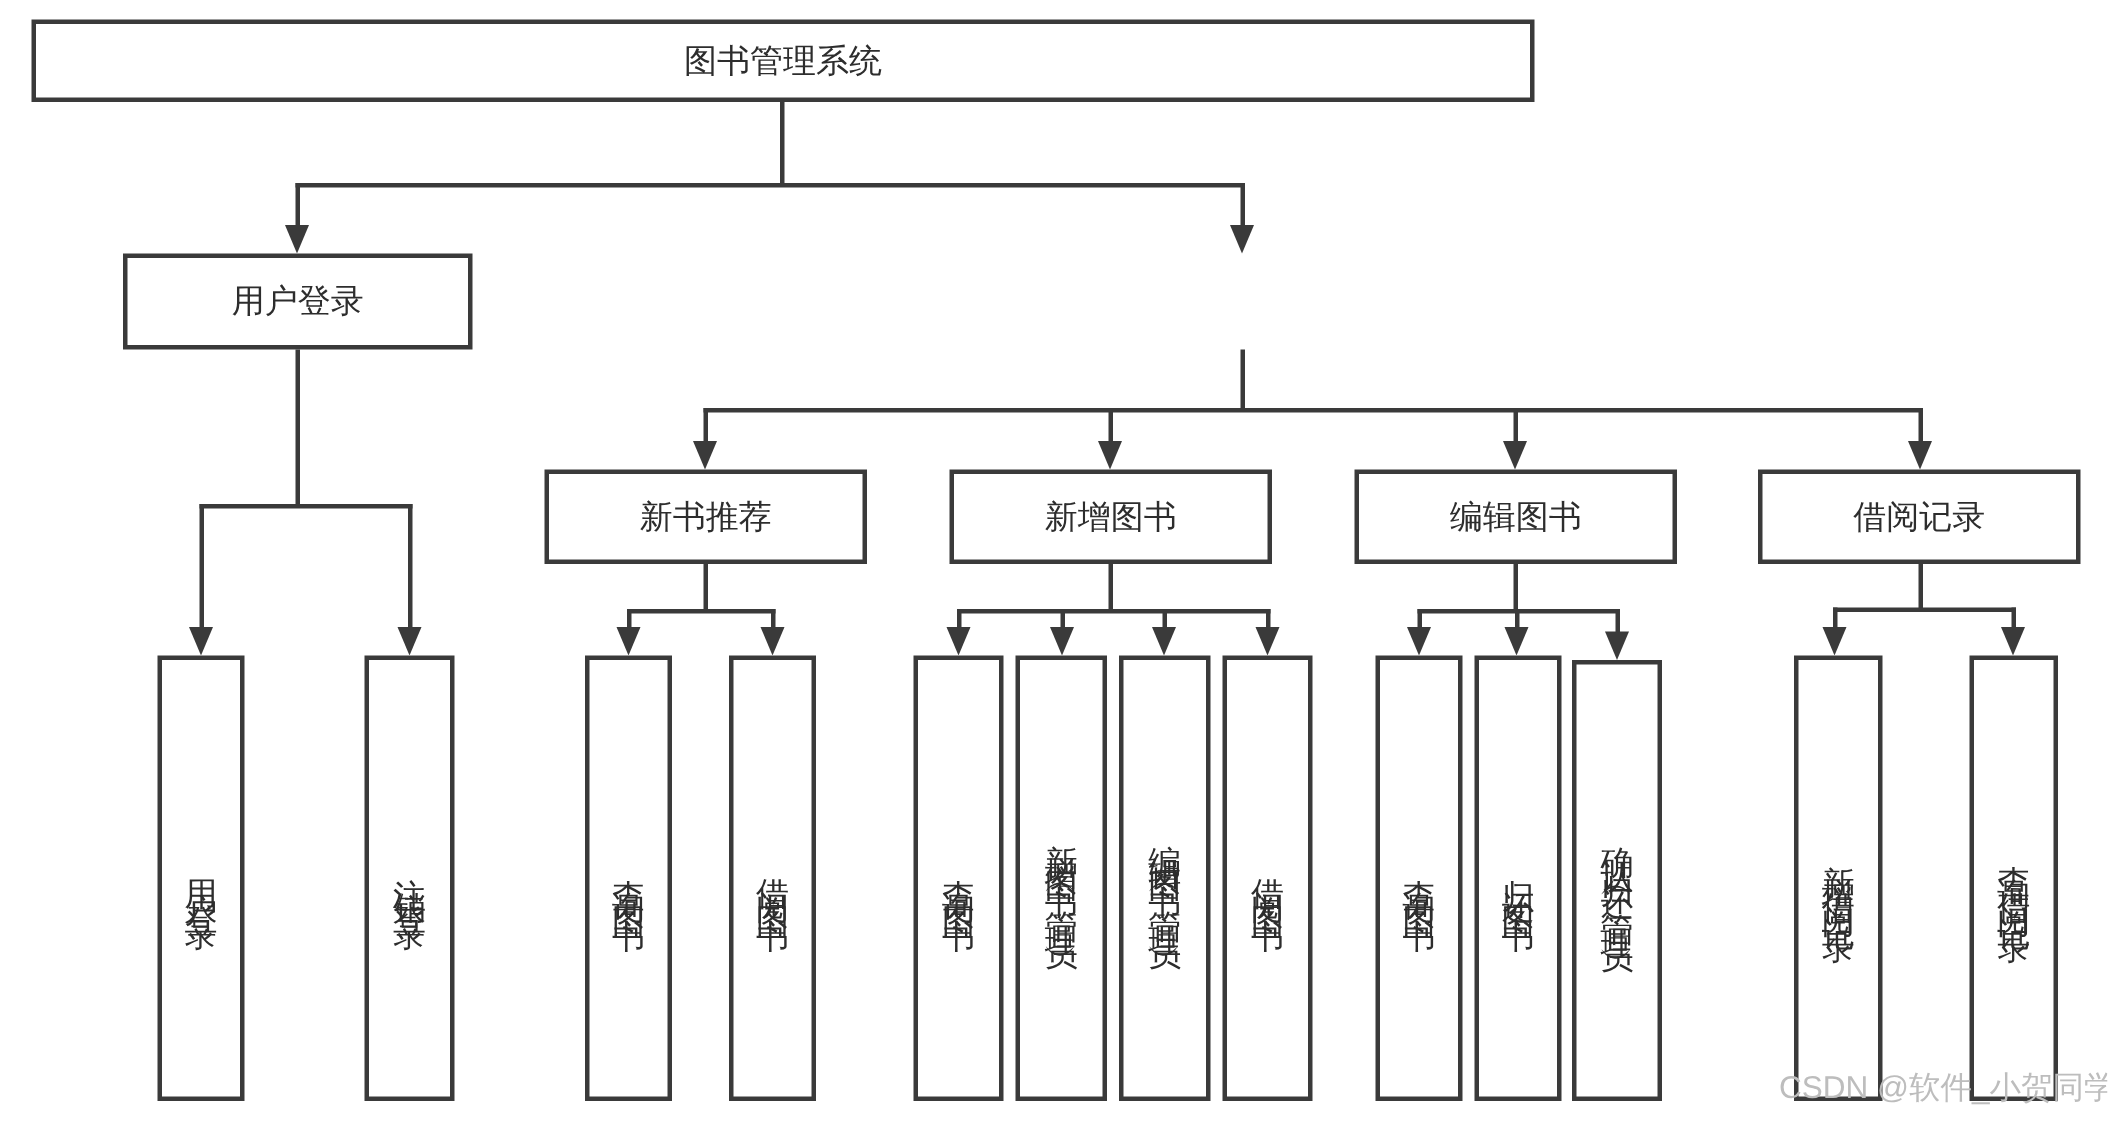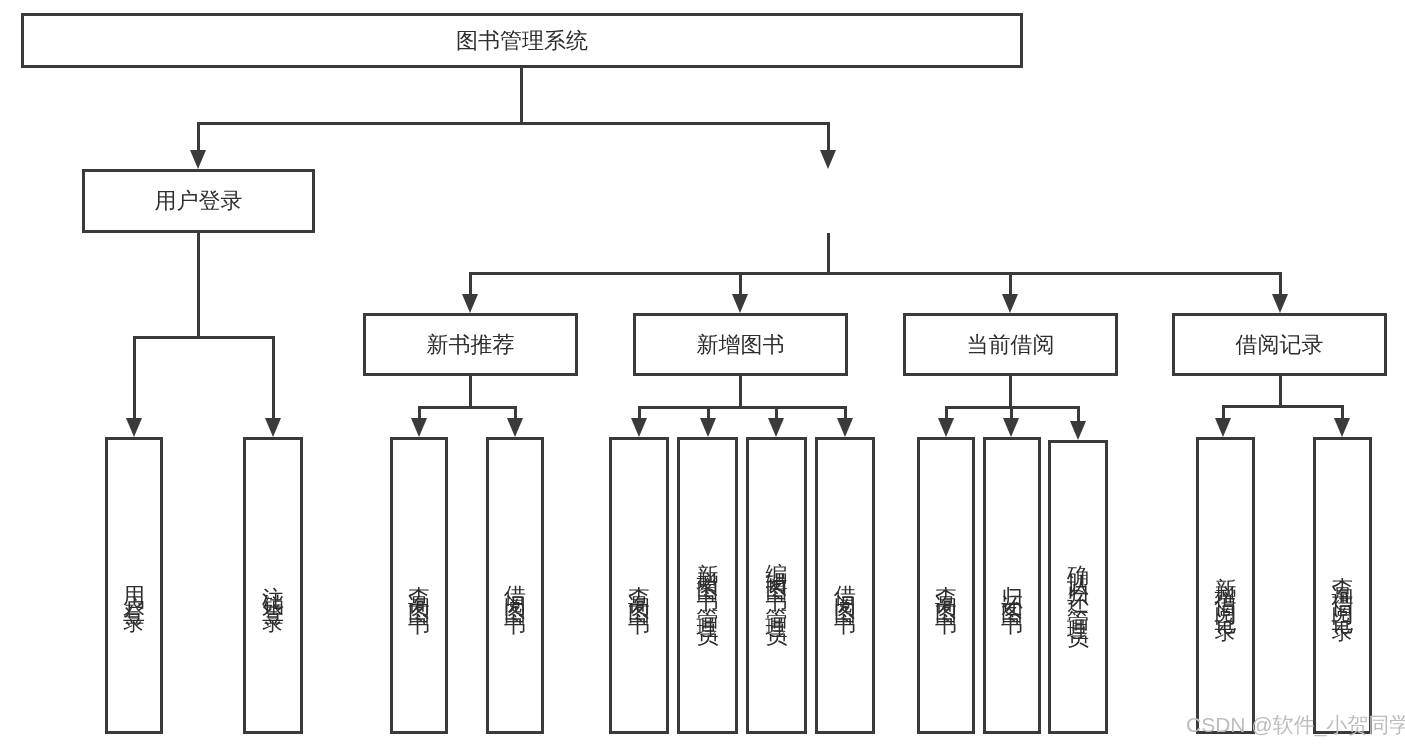--- a/index.html
+++ b/index.html
@@ -68,21 +68,21 @@
   <div class="vline" style="left:1279px; top:272px; height:23px;"></div>
   <div class="arrow" style="left:1272px; top:294px;"></div>
 
   <div class="box" style="left:363px; top:313px; width:215px; height:63px;">
     <span>新书推荐</span>
   </div>
   <div class="box" style="left:633px; top:313px; width:215px; height:63px;">
     <span>新增图书</span>
   </div>
   <div class="box" style="left:903px; top:313px; width:215px; height:63px;">
-    <span>当前借阅</span>
+    <span>编辑图书</span>
   </div>
   <div class="box" style="left:1172px; top:313px; width:215px; height:63px;">
     <span>借阅记录</span>
   </div>
 
   <div class="vline" style="left:469px; top:376px; height:32px;"></div>
   <div class="hline" style="left:418px; top:406px; width:99px;"></div>
   <div class="vline" style="left:418px; top:406px; height:14px;"></div>
   <div class="arrow" style="left:411px; top:418px;"></div>
   <div class="vline" style="left:514px; top:406px; height:14px;"></div>

